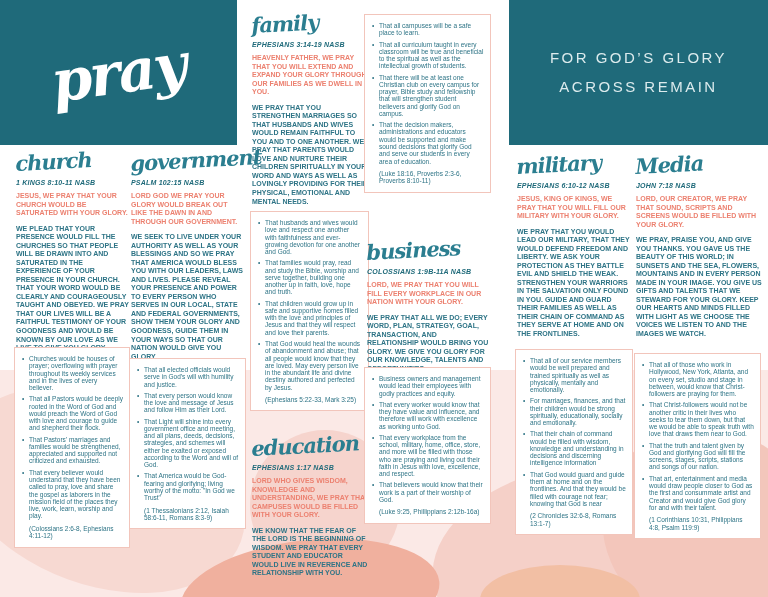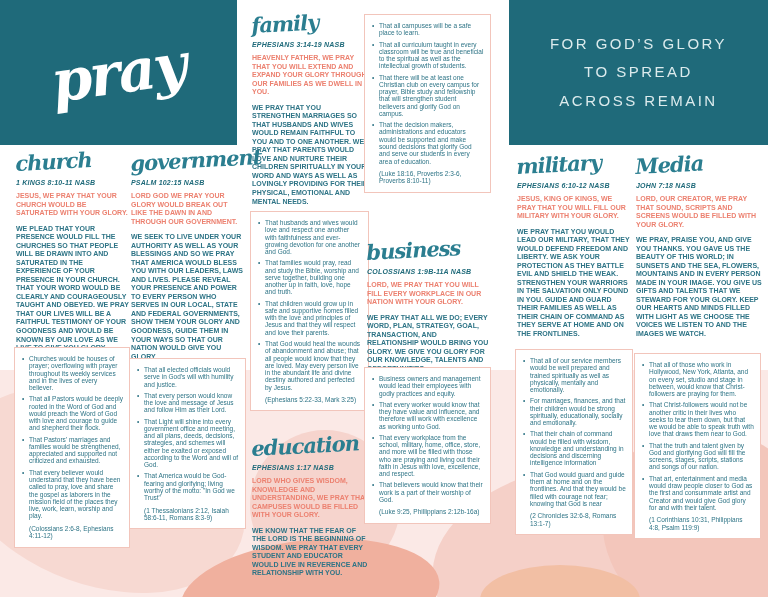--- a/index.html
+++ b/index.html
@@ -87,21 +87,20 @@
   <div class="blob blob5"></div>
   <div class="blob blob4"></div>
   <div class="blob blob6"></div>
 
   <div class="logo-block">
     <div class="logo-text">pray</div>
   </div>
 
   <div class="banner">
     <div class="banner-line">FOR GOD’S GLORY</div>
-    <div class="banner-line">TO SPREAD</div>
     <div class="banner-line">ACROSS REMAIN</div>
   </div>
 
   <div class="text-col col-church">
     <h2>church</h2>
     <p class="ref">1 KINGS 8:10-11 NASB</p>
     <p class="lead">JESUS, WE PRAY THAT YOUR CHURCH WOULD BE SATURATED WITH YOUR GLORY.</p>
     <p class="bodytext">WE PLEAD THAT YOUR PRESENCE WOULD FILL THE CHURCHES SO THAT PEOPLE WILL BE DRAWN INTO AND SATURATED IN THE EXPERIENCE OF YOUR PRESENCE IN YOUR CHURCH. THAT YOUR WORD WOULD BE CLEARLY AND COURAGEOUSLY TAUGHT AND OBEYED. WE PRAY THAT OUR LIVES WILL BE A FAITHFUL TESTIMONY OF YOUR GOODNESS AND WOULD BE KNOWN BY OUR LOVE AS WE LIVE TO GIVE YOU GLORY.</p>
   </div>
   <div class="card card-church">

